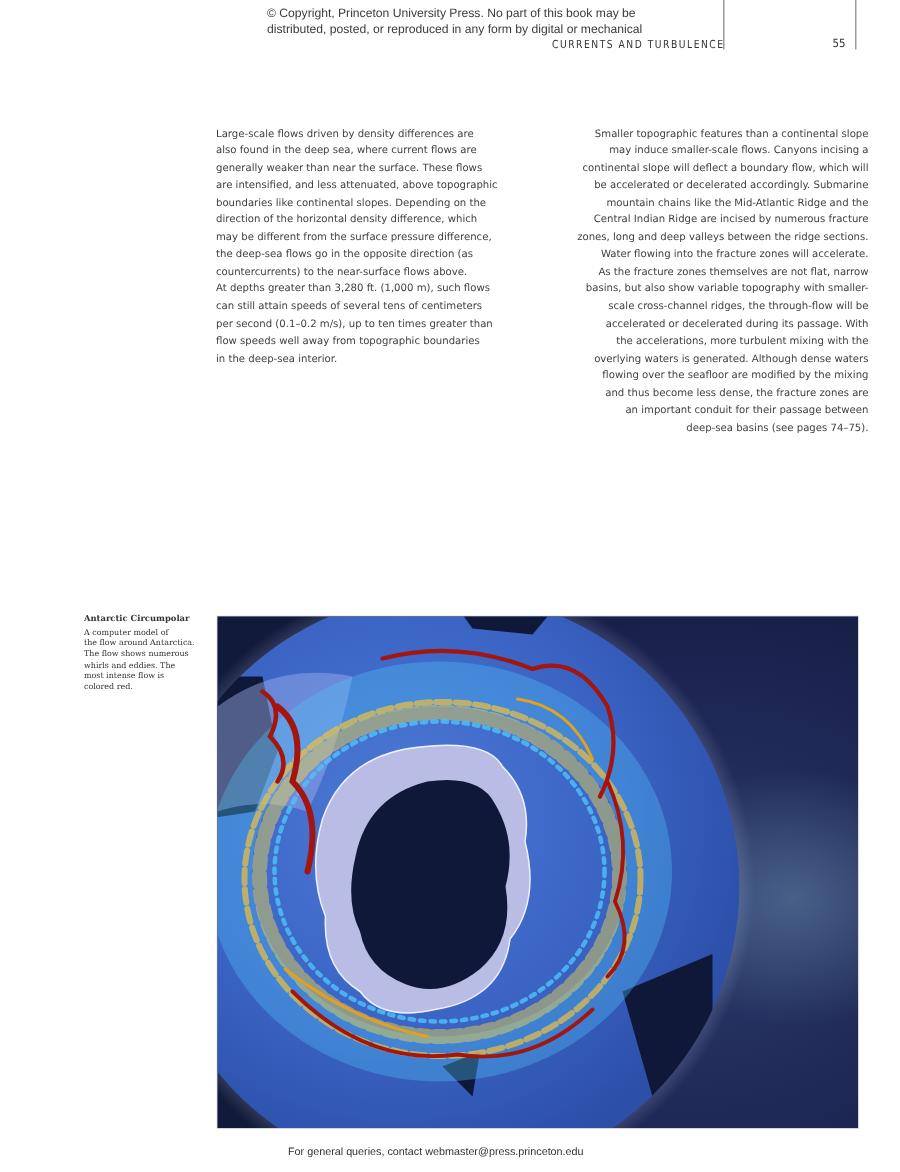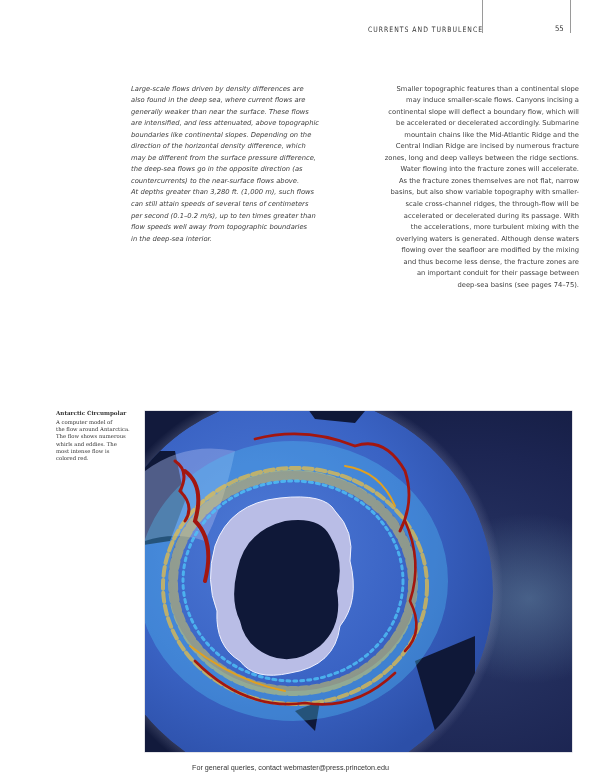--- a/index.html
+++ b/index.html
@@ -21,21 +21,21 @@
     .page-number {
       position: absolute; left: 555px; top: 24px; font-size: 7.6px; color: #333;
       font-family: "DejaVu Sans", sans-serif; transform: scaleX(0.9); transform-origin: left top;
     }
 
     .column {
       position: absolute; top: 83.5px; width: 218px;
       font-family: "DejaVu Sans", sans-serif; font-size: 6.75px; line-height: 11.55px; color: #404040;
       white-space: pre-line;
     }
-    .col-left { left: 131px; font-style: italic; }
+    .col-left { left: 144px; }
     .col-right { left: 365px; width: 214px; text-align: right; }
 
     .caption {
       position: absolute; left: 56px; top: 409px; width: 90px;
       font-family: "DejaVu Serif", serif; color: #333;
     }
     .caption-title { font-size: 5.6px; font-weight: bold; line-height: 8px; margin-bottom: 1.5px; }
     .caption-body { font-size: 5.3px; line-height: 7.35px; white-space: pre-line; }
 
     .figure {
@@ -47,20 +47,22 @@
 
     .footer {
       position: absolute; left: 192px; top: 763px;
       font-family: Liberation Sans, sans-serif; font-size: 7.2px; color: #333;
     }
   </style>
 </head>
 <body>
 
 <div class="copyright">
+  <div>© Copyright, Princeton University Press. No part of this book may be</div>
+  <div>distributed, posted, or reproduced in any form by digital or mechanical</div>
 </div>
 <div class="running-head">CURRENTS AND TURBULENCE</div>
 <div class="rule-1"></div>
 <div class="page-number">55</div>
 <div class="rule-2"></div>
 
 <div class="column col-left">Large-scale flows driven by density differences are
 also found in the deep sea, where current flows are
 generally weaker than near the surface. These flows
 are intensified, and less attenuated, above topographic

